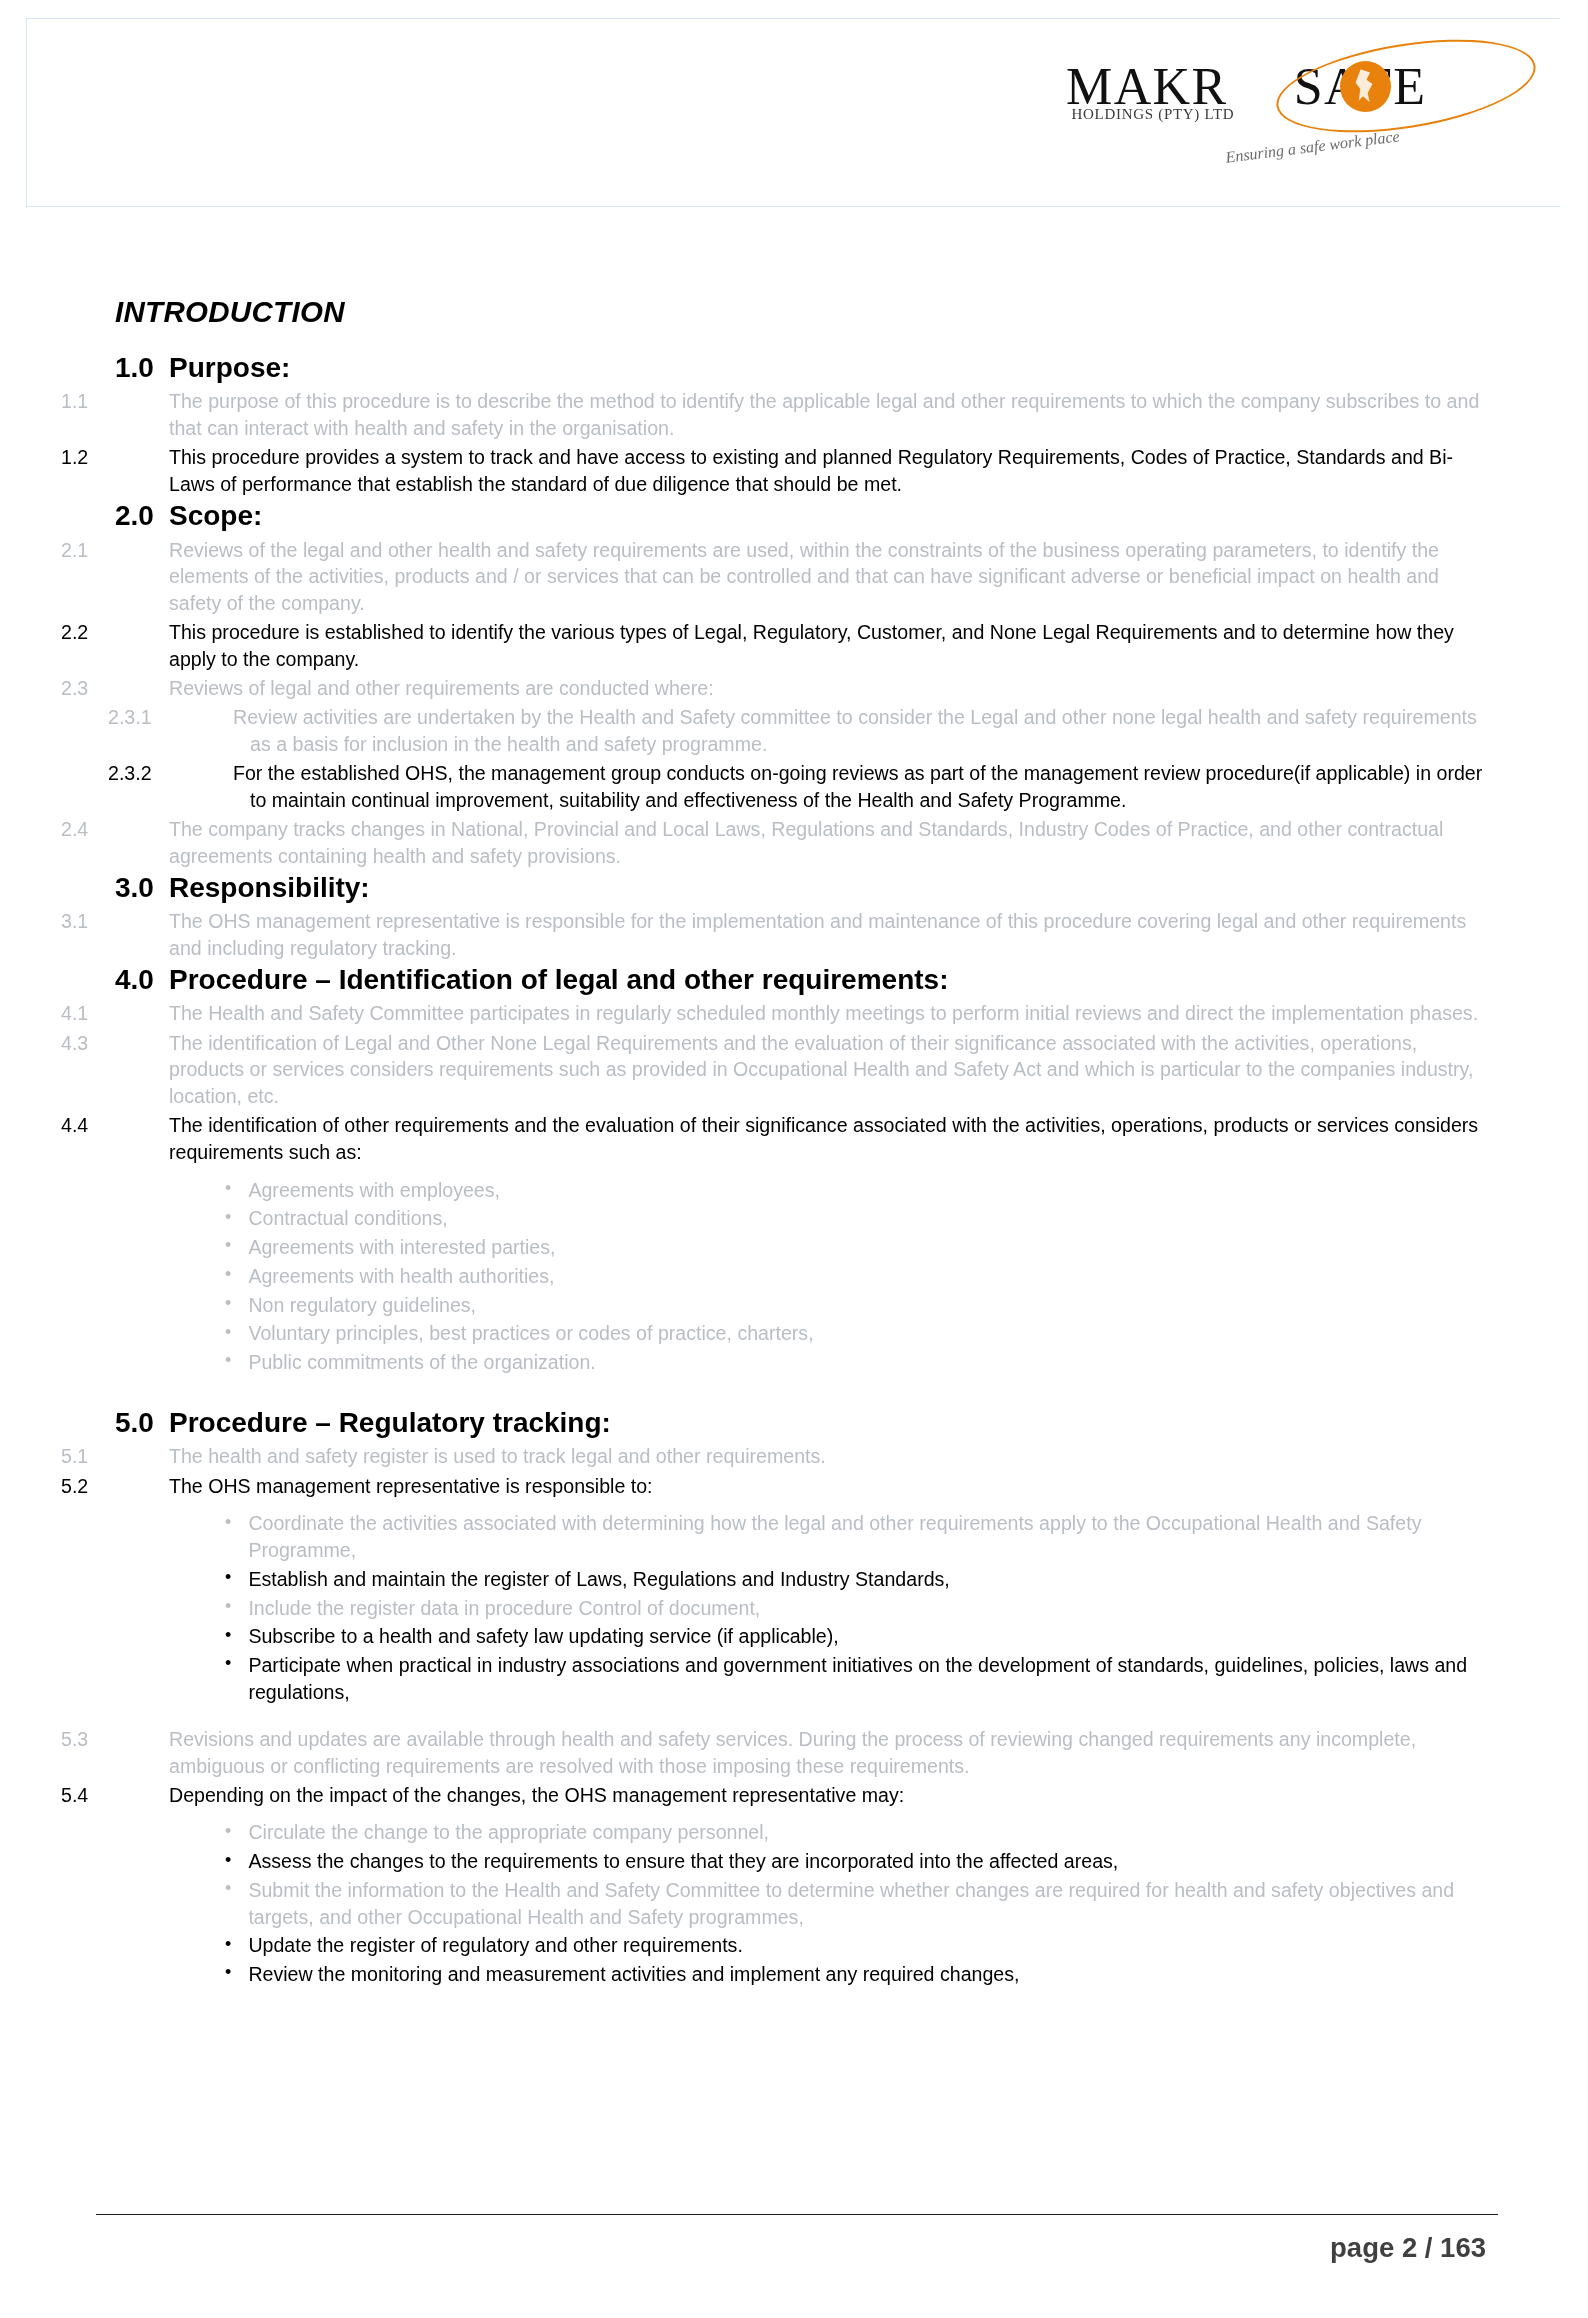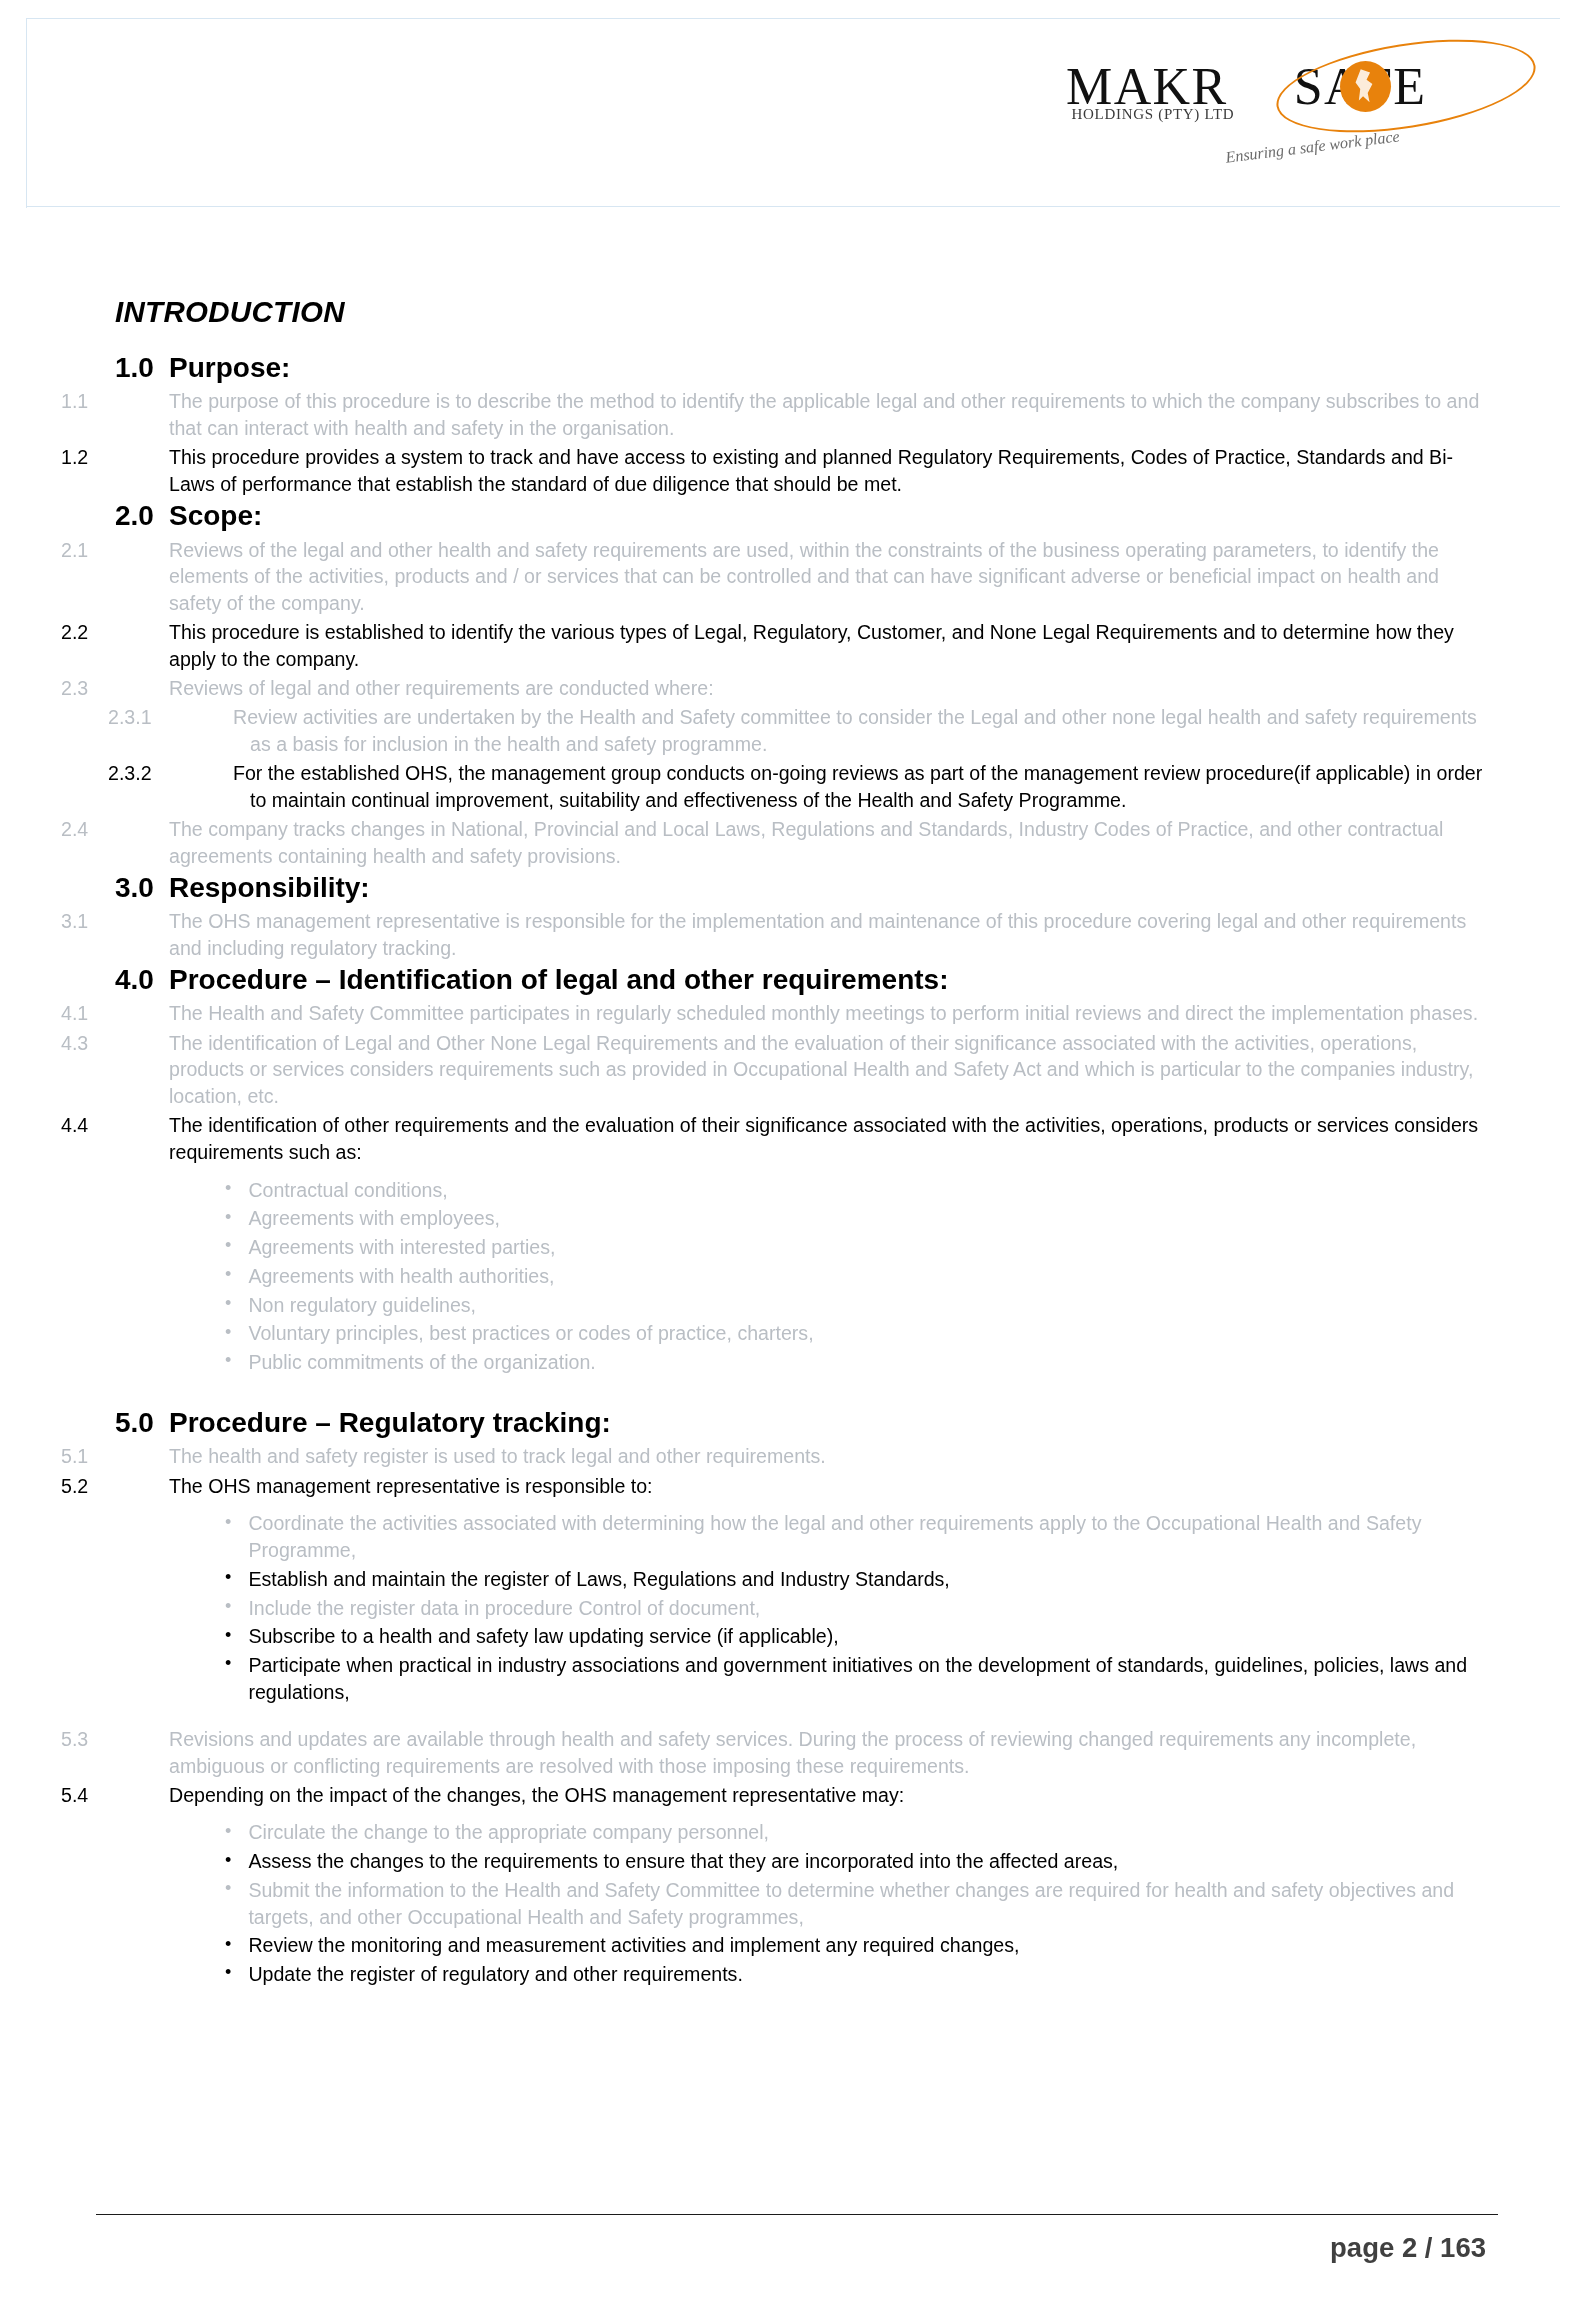--- a/index.html
+++ b/index.html
@@ -257,22 +257,22 @@
     <p class="para hang faded"><span class="num">3.1</span><span>The OHS management representative is responsible for the implementation and maintenance of this procedure covering legal and other requirements and including regulatory tracking.</span></p>
 
     <div class="sec-head">
       <span class="num">4.0</span><span>Procedure – Identification of legal and other requirements:</span>
     </div>
     <p class="para hang faded"><span class="num">4.1</span><span>The Health and Safety Committee participates in regularly scheduled monthly meetings to perform initial reviews and direct the implementation phases.</span></p>
     <p class="para hang faded"><span class="num">4.3</span><span>The identification of Legal and Other None Legal Requirements and the evaluation of their significance associated with the activities, operations, products or services considers requirements such as provided in Occupational Health and Safety Act and which is particular to the companies industry, location, etc.</span></p>
     <p class="para hang"><span class="num">4.4</span><span>The identification of other requirements and the evaluation of their significance associated with the activities, operations, products or services considers requirements such as:</span></p>
 
     <ul class="bullets">
+      <li class="faded">Agreements with employees,</li>
       <li class="faded">Contractual conditions,</li>
-      <li class="faded">Agreements with employees,</li>
       <li class="faded">Agreements with interested parties,</li>
       <li class="faded">Agreements with health authorities,</li>
       <li class="faded">Non regulatory guidelines,</li>
       <li class="faded">Voluntary principles, best practices or codes of practice, charters,</li>
       <li class="faded">Public commitments of the organization.</li>
     </ul>
 
     <div class="spacer-md"></div>
 
     <div class="sec-head">
@@ -291,22 +291,22 @@
 
     <div class="spacer-sm"></div>
 
     <p class="para hang faded"><span class="num">5.3</span><span>Revisions and updates are available through health and safety services. During the process of reviewing changed requirements any incomplete, ambiguous or conflicting requirements are resolved with those imposing these requirements.</span></p>
     <p class="para hang"><span class="num">5.4</span><span>Depending on the impact of the changes, the OHS management representative may:</span></p>
 
     <ul class="bullets">
       <li class="faded">Circulate the change to the appropriate company personnel,</li>
       <li>Assess the changes to the requirements to ensure that they are incorporated into the affected areas,</li>
       <li class="faded">Submit the information to the Health and Safety Committee to determine whether changes are required for health and safety objectives and targets, and other Occupational Health and Safety programmes,</li>
+      <li>Update the register of regulatory and other requirements.</li>
       <li>Review the monitoring and measurement activities and implement any required changes,</li>
-      <li>Update the register of regulatory and other requirements.</li>
     </ul>
 
   </div>
 
   <div class="footer-rule"></div>
   <div class="footer-page">page 2 / 163</div>
 
 </div>
 
 

